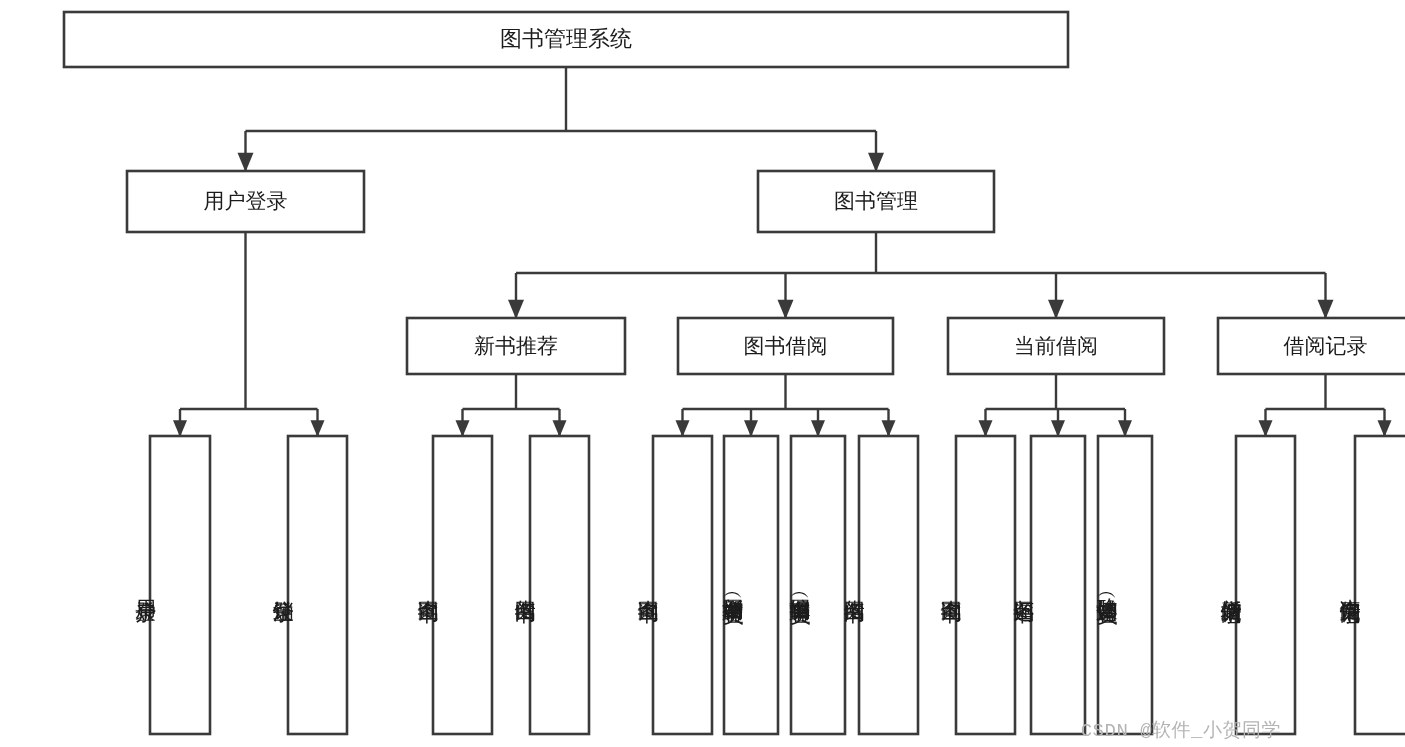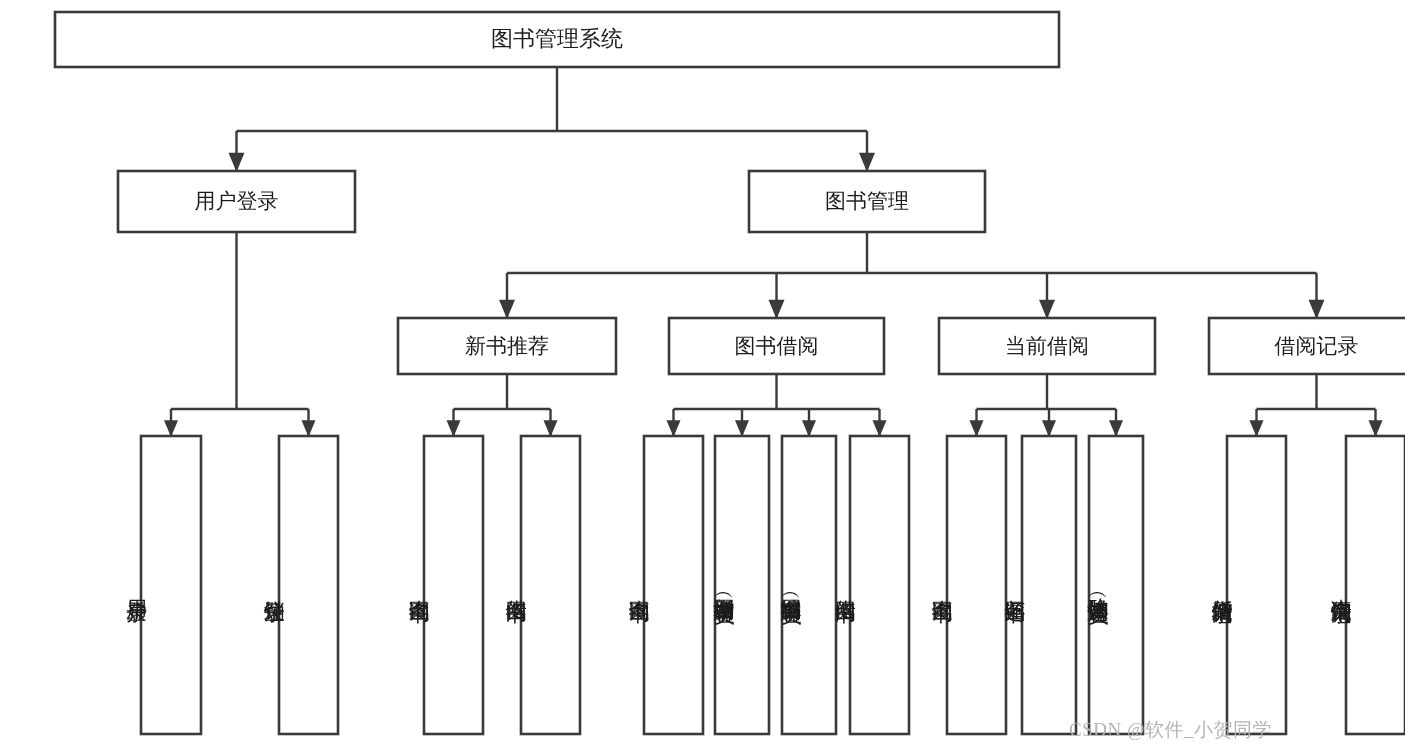--- a/index.html
+++ b/index.html
@@ -9,21 +9,21 @@
   }
   body {
     width: 1405px;
     height: 747px;
     font-family: "Liberation Sans", sans-serif;
     position: relative;
     overflow: hidden;
   }
   #diagram-root {
     position: absolute;
-    left: 3px;
+    left: 12px;
     top: 0;
     width: 1243px;
     height: 747px;
     padding-left: 34px;
   }
   svg.canvas {
     display: block;
     width: 1405px;
     height: 747px;
   }
@@ -71,21 +71,21 @@
     justify-content: center;
     pointer-events: none;
   }
   .leaf-label.centered {
     align-items: center;
   }
   .watermark {
     position: absolute;
     right: 8px;
     bottom: 4px;
-    font-family: Liberation Serif, serif;
+    font-family: Liberation Mono, monospace;
     font-size: 19px;
     color: #b4b4b4;
     white-space: nowrap;
     letter-spacing: 0.5px;
     text-align: right;
   }
 </style>
 </head>
 <body>
 

